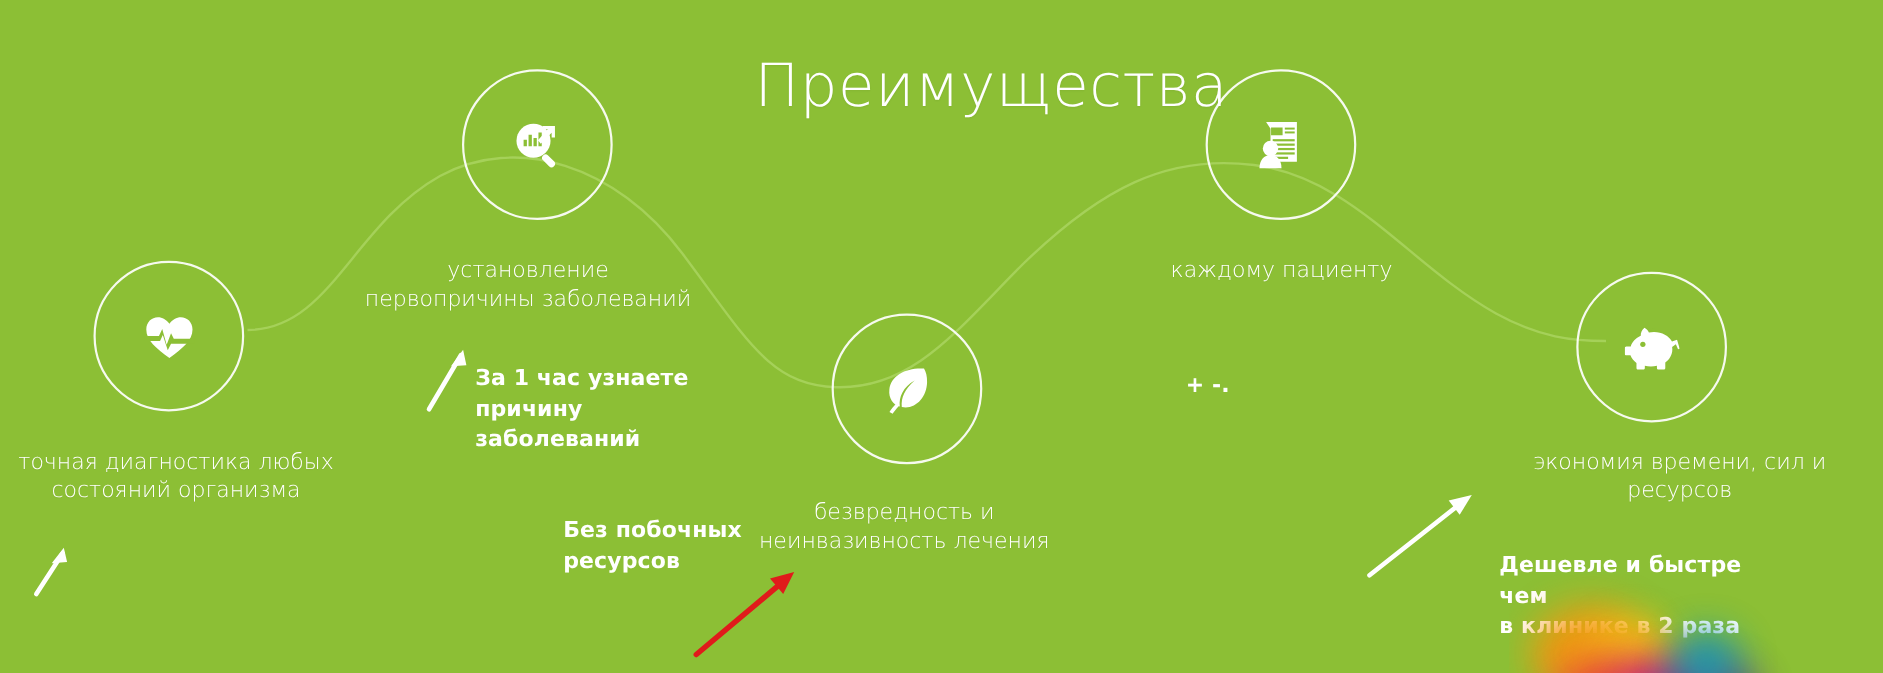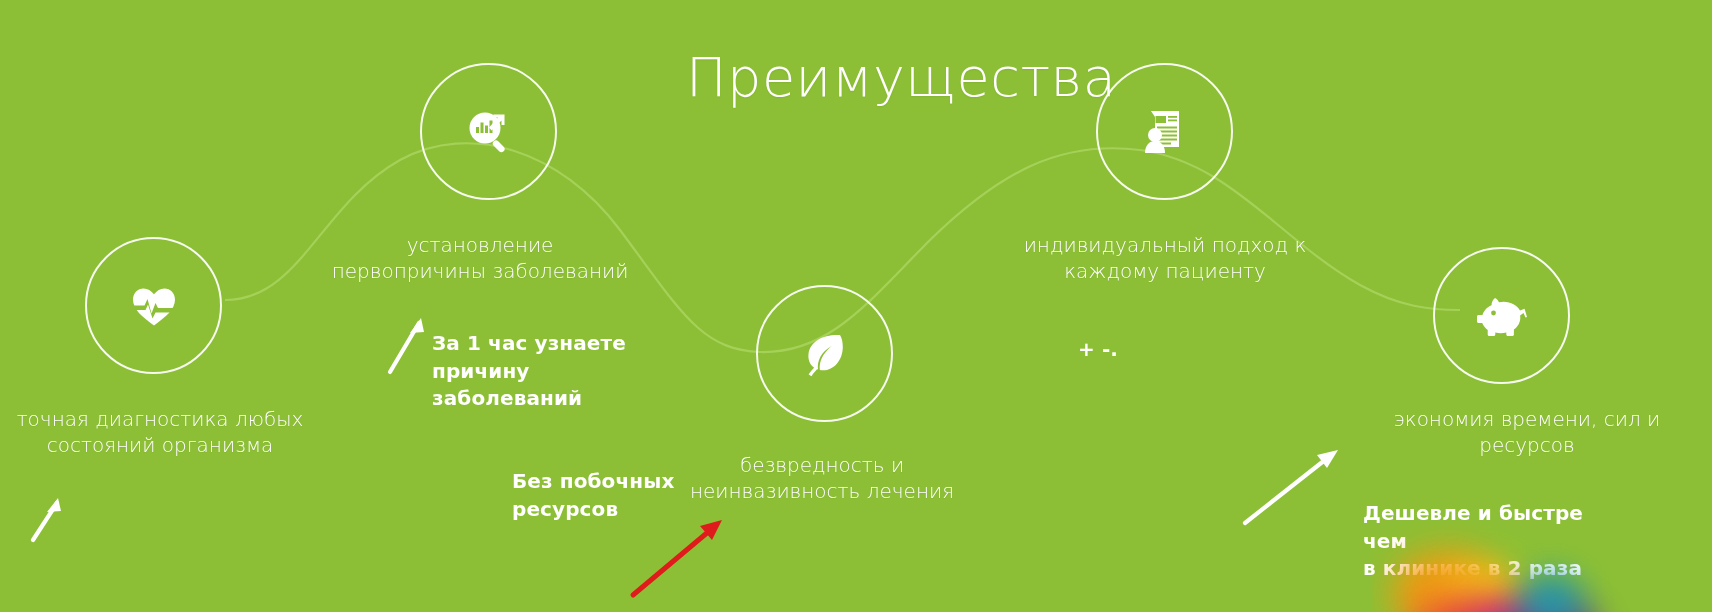--- a/index.html
+++ b/index.html
@@ -171,21 +171,20 @@
     <div>установление</div>
   <div>первопричины заболеваний</div>
     </div>
 
   <div class="caption" style="left:672px;top:452px;width:300px;">
     <div>безвредность и</div>
   <div>неинвазивность лечения</div>
     </div>
 
   <div class="caption" style="left:1000px;top:232px;width:330px;">
-    <div>индивидуальный подход к</div>
   <div>каждому пациенту</div>
     </div>
 
   <div class="caption" style="left:1342px;top:406px;width:370px;">
     <div>экономия времени, сил и</div>
   <div>ресурсов</div>
     </div>
 
 
   <div class="note" style="left:432px;top:330px;width:240px;">За 1 час узнаете причину<br>заболеваний</div>

